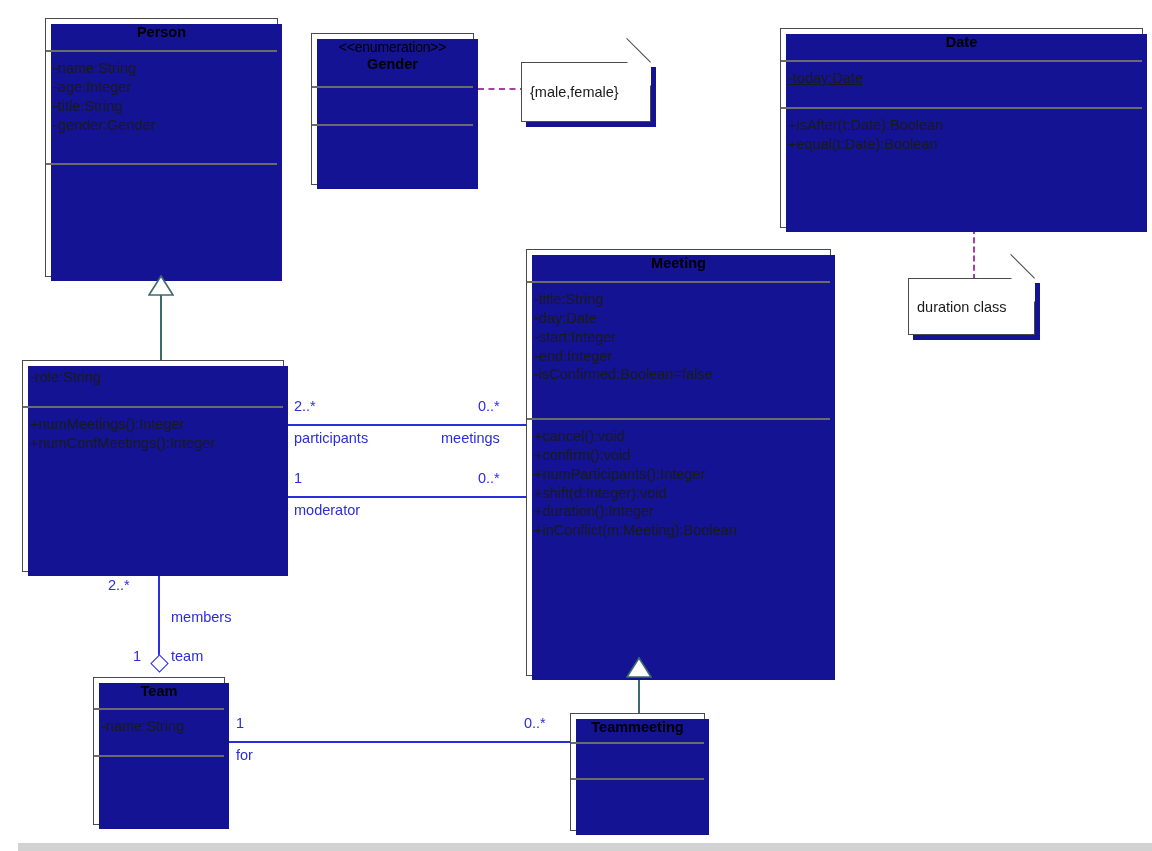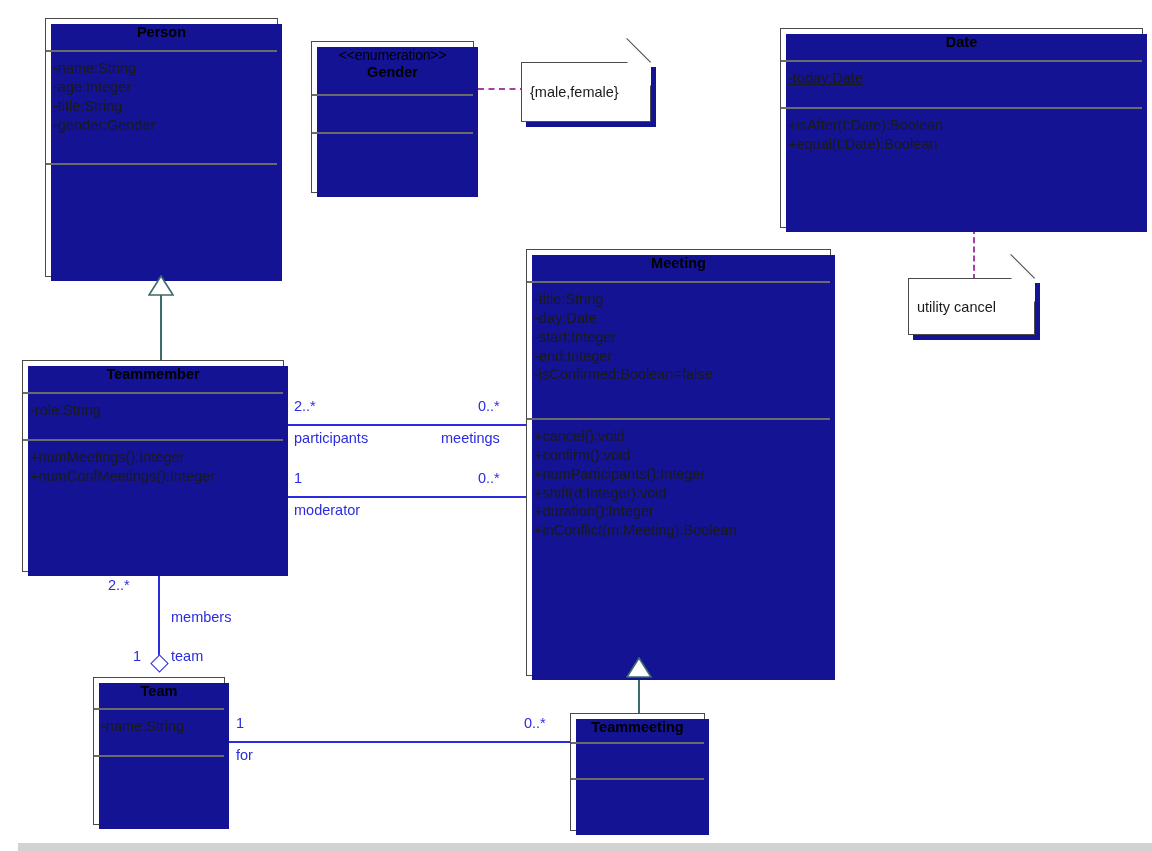--- a/index.html
+++ b/index.html
@@ -219,21 +219,21 @@
     </div>
     <div class="uml-attrs" style="height:113px;">
       <div class="uml-row">-name:String</div>
       <div class="uml-row">-age:Integer</div>
       <div class="uml-row">-title:String</div>
       <div class="uml-row">-gender:Gender</div>
     </div>
     <div class="uml-ops"></div>
   </div>
 
-  <div class="uml-class" style="left:311px; top:33px; width:163px; height:152px;margin-top:8px;">
+  <div class="uml-class" style="left:311px; top:33px; width:163px; height:152px;">
     <div class="uml-title-cmp" style="height:54px;">
       <span class="uml-stereo">&lt;&lt;enumeration&gt;&gt;</span>
       <span>Gender</span>
     </div>
     <div class="uml-attrs" style="height:38px;"></div>
     <div class="uml-ops"></div>
   </div>
 
   <div class="uml-note" style="left:521px; top:62px; width:130px; height:60px;">
     <div class="note-body">
@@ -253,21 +253,21 @@
     <div class="uml-ops">
       <div class="uml-row">+isAfter(t:Date):Boolean</div>
       <div class="uml-row">+equal(t:Date):Boolean</div>
     </div>
   </div>
 
   <div class="uml-note" style="left:908px; top:278px; width:127px; height:57px;">
     <div class="note-body">
       <div class="note-fold-tri"></div>
       <div class="note-corner-line"></div>
-      <div class="note-text">utility cancel</div>
+      <div class="note-text">duration class</div>
     </div>
   </div>
 
   <div class="uml-class" style="left:526px; top:249px; width:305px; height:427px;">
     <div class="uml-title-cmp" style="height:33px;">
       <span>Meeting</span>
     </div>
     <div class="uml-attrs" style="height:137px;">
       <div class="uml-row">-title:String</div>
       <div class="uml-row">-day:Date</div>
@@ -279,23 +279,20 @@
       <div class="uml-row">+cancel():void</div>
       <div class="uml-row">+confirm():void</div>
       <div class="uml-row">+numParticipants():Integer</div>
       <div class="uml-row">+shift(d:Integer):void</div>
       <div class="uml-row">+duration():Integer</div>
       <div class="uml-row">+inConflict(m:Meeting):Boolean</div>
     </div>
   </div>
 
   <div class="uml-class" style="left:22px; top:360px; width:262px; height:212px;">
-    <div class="uml-title-cmp" style="height:33px;">
-      <span>Teammember</span>
-    </div>
     <div class="uml-attrs" style="height:47px;">
       <div class="uml-row">-role:String</div>
     </div>
     <div class="uml-ops">
       <div class="uml-row">+numMeetings():Integer</div>
       <div class="uml-row">+numConfMeetings():Integer</div>
     </div>
   </div>
 
   <div class="uml-class" style="left:93px; top:677px; width:132px; height:148px;">

